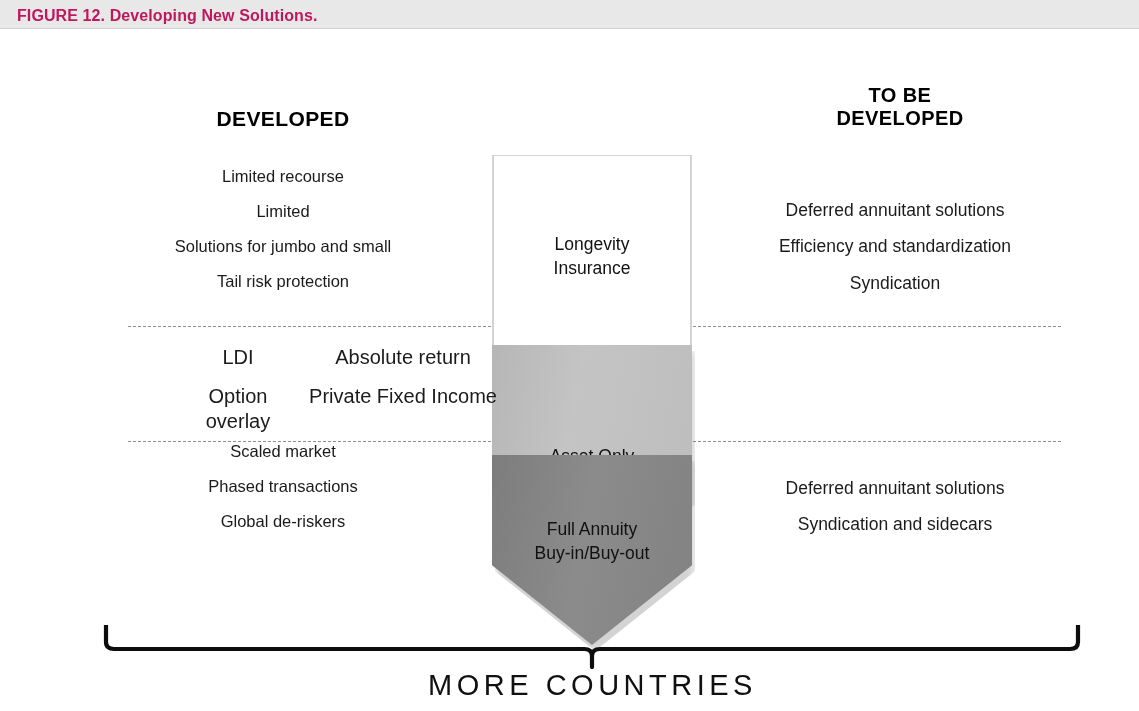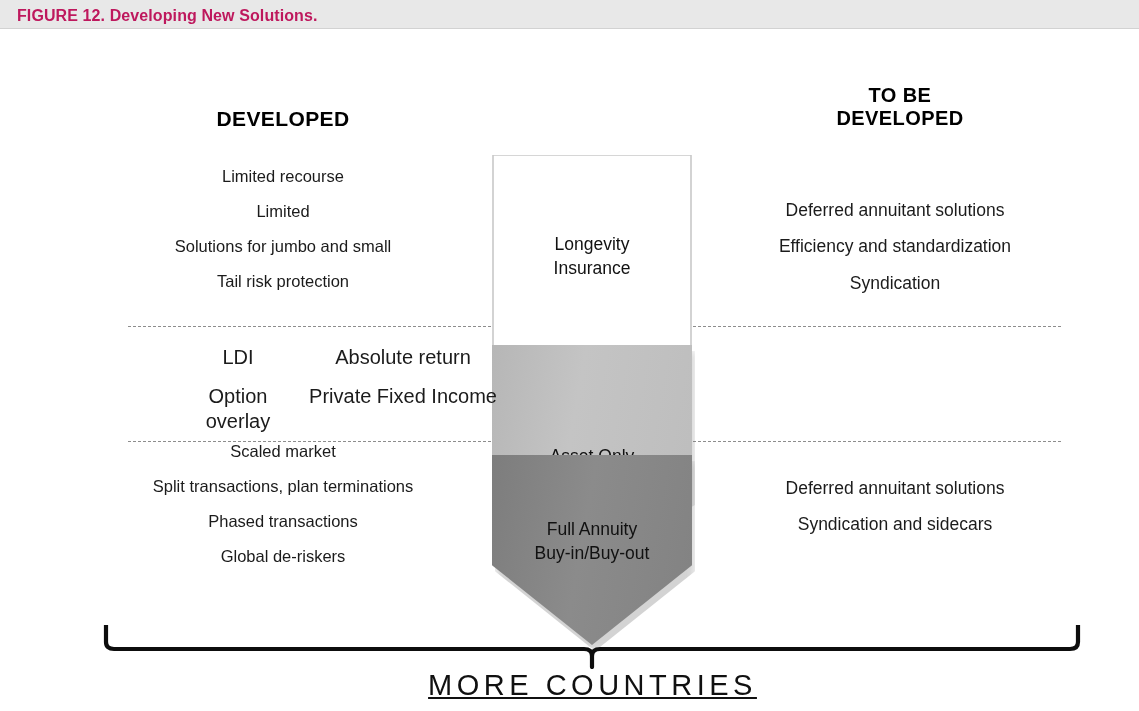--- a/index.html
+++ b/index.html
@@ -215,21 +215,20 @@
     position: absolute;
     left: 270px;
     top: 640px;
     width: 645px;
     text-align: center;
     font-size: 29px;
     font-weight: normal;
     letter-spacing: 4.5px;
     color: #101010;
     white-space: nowrap;
-    text-decoration: underline;
   }
 </style>
 </head>
 <body>
 
 <div id="titlebar">
   <div class="caption">FIGURE 12. Developing New Solutions.</div>
 </div>
 
 <div id="figure">
@@ -279,21 +278,20 @@
 overlay</div>
     </div>
     <div class="sub" id="left-2-b">
       <div class="item">Absolute  return</div>
       <div class="item">Private  Fixed  Income</div>
     </div>
   </div>
 
   <div class="items" id="left-3">
     <div class="item">Scaled  market</div>
-    <div class="item">Split transactions,  plan terminations</div>
     <div class="item">Phased  transactions</div>
     <div class="item">Global  de-riskers</div>
   </div>
 
   <div class="items" id="right-1">
     <div class="item">Deferred annuitant  solutions</div>
     <div class="item">Efficiency and standardization</div>
     <div class="item">Syndication</div>
   </div>
 

